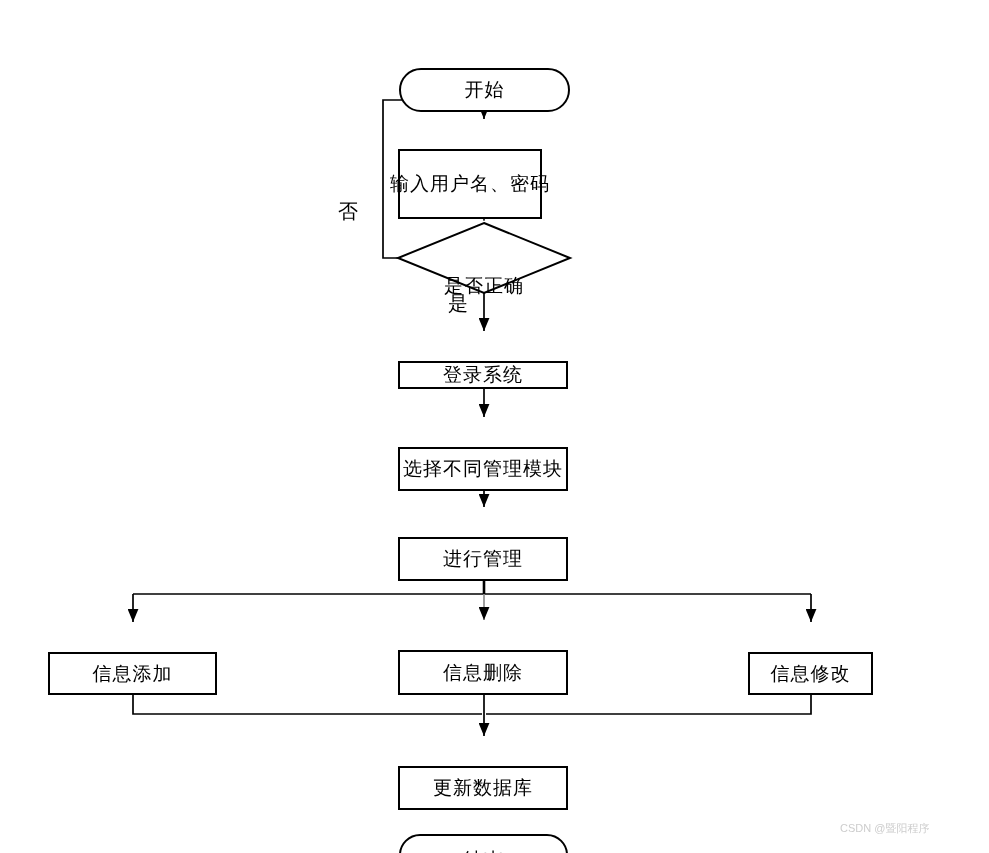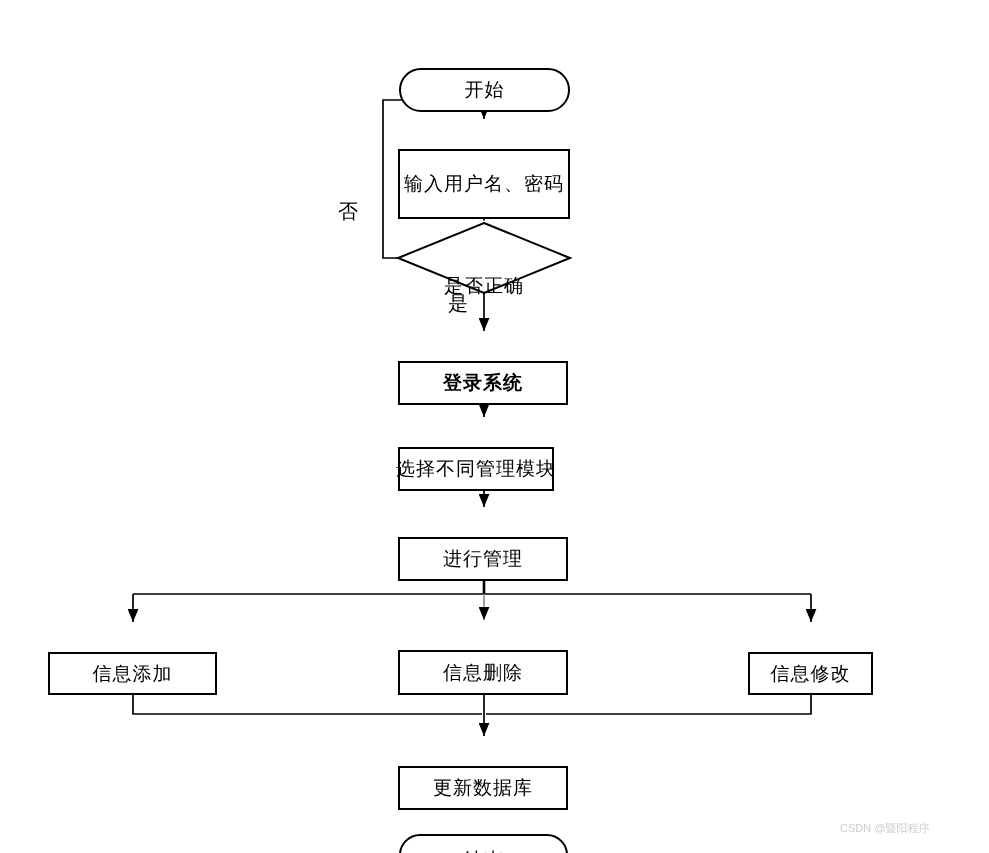--- a/index.html
+++ b/index.html
@@ -91,37 +91,37 @@
 
     <path class="edge" d="M484,782 L484,804" marker-end="url(#arrow)"></path>
 
     <polygon class="shape" points="484,223 570,258 484,293 398,258"></polygon>
   </svg>
 
   <div class="node terminator" style="left:399px;top:40px;width:171px;height:44px;">
     <span>开始</span>
   </div>
 
-  <div class="node" style="left:398px;top:121px;width:172px;height:70px;">
+  <div class="node" style="left:398px;top:121px;width:144px;height:70px;">
     <span>输入用户名、密码</span>
   </div>
 
   <div class="node decision-label" style="left:398px;top:223px;width:172px;height:70px;">
     <span>是否正确</span>
   </div>
 
   <div class="edge-label" style="left:334px;top:198px;width:28px;height:26px;">否</div>
 
   <div class="edge-label" style="left:444px;top:290px;width:28px;height:26px;">是</div>
 
-  <div class="node" style="left:398px;top:333px;width:170px;height:44px;font-weight:bold;">
+  <div class="node" style="left:398px;top:333px;width:170px;height:28px;">
     <span>登录系统</span>
   </div>
 
-  <div class="node" style="left:398px;top:419px;width:156px;height:44px;">
+  <div class="node" style="left:398px;top:419px;width:170px;height:44px;">
     <span>选择不同管理模块</span>
   </div>
 
   <div class="node" style="left:48px;top:624px;width:169px;height:43px;">
     <span>信息添加</span>
   </div>
 
   <div class="node" style="left:398px;top:509px;width:170px;height:44px;">
     <span>进行管理</span>
   </div>

